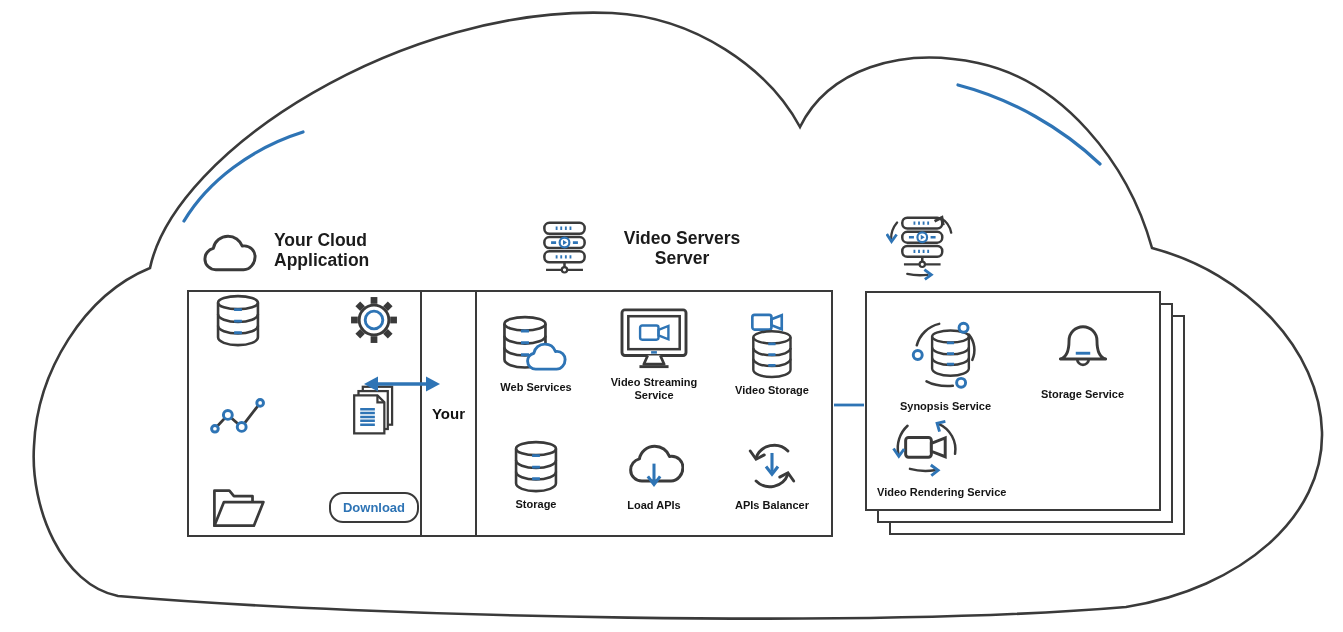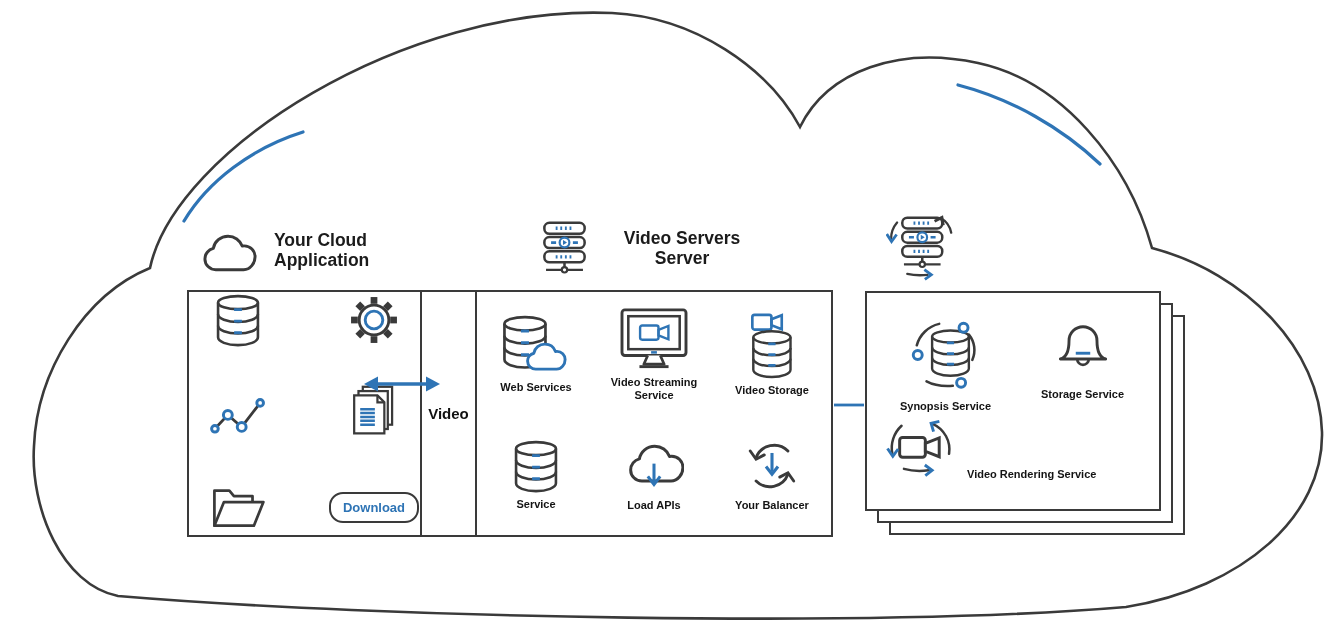--- a/index.html
+++ b/index.html
@@ -27,21 +27,21 @@
   .caption{font-weight:700;font-size:11px;line-height:13px;color:#141414;text-align:center;
            max-width:96px;margin-top:5px;}
 
   .layer{position:absolute;background:#fff;border:2.2px solid #3a3a3a;box-sizing:border-box;}
   .layer2{left:877px;top:303px;width:296px;height:220px;z-index:1;}
   .layer3{left:889px;top:315px;width:296px;height:220px;z-index:0;}
   .box3{left:865px;top:291px;width:296px;height:220px;}
   .p-row{display:flex;justify-content:space-between;align-items:flex-start;padding:26px 8px 0 10px;}
   .p-cell{display:flex;flex-direction:column;align-items:center;width:150px;}
   .p-cell .caption{max-width:140px;}
-  .p-bottom{display:flex;flex-direction:row;align-items:flex-end;margin-top:4px;padding-left:4px;}
+  .p-bottom{display:flex;flex-direction:column;align-items:flex-start;margin-top:4px;padding-left:10px;}
   .p-bottom .caption{max-width:220px;}
   .bell-pad{margin-bottom:10px;}
 
   .download-btn{width:86px;height:27px;border:2.2px solid #3a3a3a;border-radius:14px;
         display:flex;align-items:center;justify-content:center;color:#2e74b5;
         font-weight:700;font-size:13px;background:#fff;cursor:pointer;}
 </style>
 </head>
 <body>
 
@@ -179,21 +179,21 @@
         <path d="M7 47 L17.5 21 H61 L50.5 47 Z" fill="#fff" stroke="#3a3a3a" stroke-width="3" stroke-linejoin="round"></path>
       </svg>
     </div>
     <div class="cell">
       <div class="download-btn">Download</div>
     </div>
   </div>
 
   <div class="box box2">
     <div class="api-strip">
-      <span>Video</span>
+      <span>Your</span>
     </div>
     <div class="grid2">
       <div class="cell">
         <svg width="76" height="62" viewBox="0 0 78 64">
           <use href="#db-glyph" transform="scale(0.92)"></use>
           <use href="#cloud-glyph" transform="translate(26.5,25) scale(0.76)" fill="#fff" stroke="#2e74b5" stroke-width="3.9" stroke-linejoin="round"></use>
         </svg>
         <div class="caption">Web Services</div>
       </div>
       <div class="cell">
@@ -211,21 +211,21 @@
         <svg width="56" height="68" viewBox="0 0 60 74">
           <use href="#cam-glyph" transform="translate(7,1) scale(0.8)" fill="none" stroke="#2e74b5" stroke-width="3.6"></use>
           <use href="#db-glyph" transform="translate(3.5,19) scale(0.88)"></use>
         </svg>
         <div class="caption">Video Storage</div>
       </div>
       <div class="cell">
         <svg width="52" height="54" viewBox="0 0 60 62">
             <use href="#db-glyph"></use>
           </svg>
-        <div class="caption">Service</div>
+        <div class="caption">Storage</div>
       </div>
       <div class="cell">
         <svg width="60" height="56" viewBox="0 0 62 59">
           <use href="#cloud-glyph" transform="translate(1,0) scale(1.08)" fill="#fff" stroke="#3a3a3a" stroke-width="2.9" stroke-linejoin="round"></use>
           <path d="M31 27 V47" stroke="#2e74b5" stroke-width="3.2" fill="none"></path>
           <path d="M24.5 40.5 L31 49 L37.5 40.5" stroke="#2e74b5" stroke-width="3.2" fill="none"></path>
         </svg>
         <div class="caption">Load APIs</div>
       </div>
       <div class="cell">
@@ -234,21 +234,21 @@
             <path d="M45.5 13.5 A20 20 0 0 0 12.5 20.5"></path>
             <path d="M12.5 44.5 A20 20 0 0 0 45.5 37.5"></path>
             <path d="M6.5 13.5 L12.5 22 L21 17.5"></path>
             <path d="M51.5 44.5 L45.5 36 L37 40.5"></path>
           </g>
           <g fill="none" stroke="#2e74b5" stroke-width="3.2">
             <path d="M29 15.5 V35"></path>
             <path d="M22.8 29.5 L29 37.5 L35.2 29.5"></path>
           </g>
         </svg>
-        <div class="caption">Your Balancer</div>
+        <div class="caption">APIs Balancer</div>
       </div>
     </div>
   </div>
 
   <div class="layer layer3"></div>
   <div class="layer layer2"></div>
 
   <div class="box box3">
     <div class="p-row">
       <div class="p-cell">

